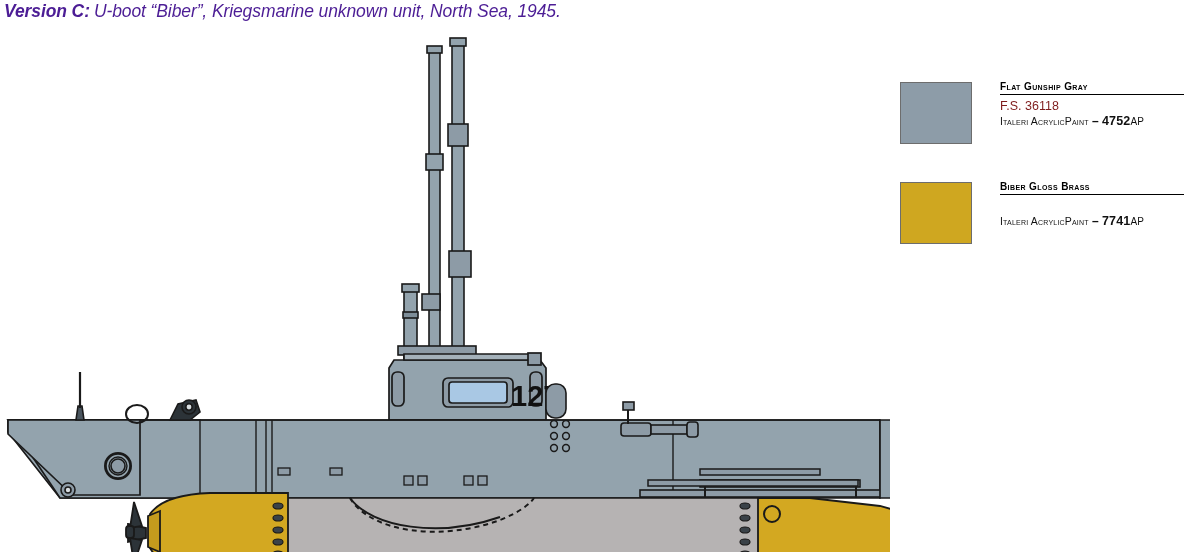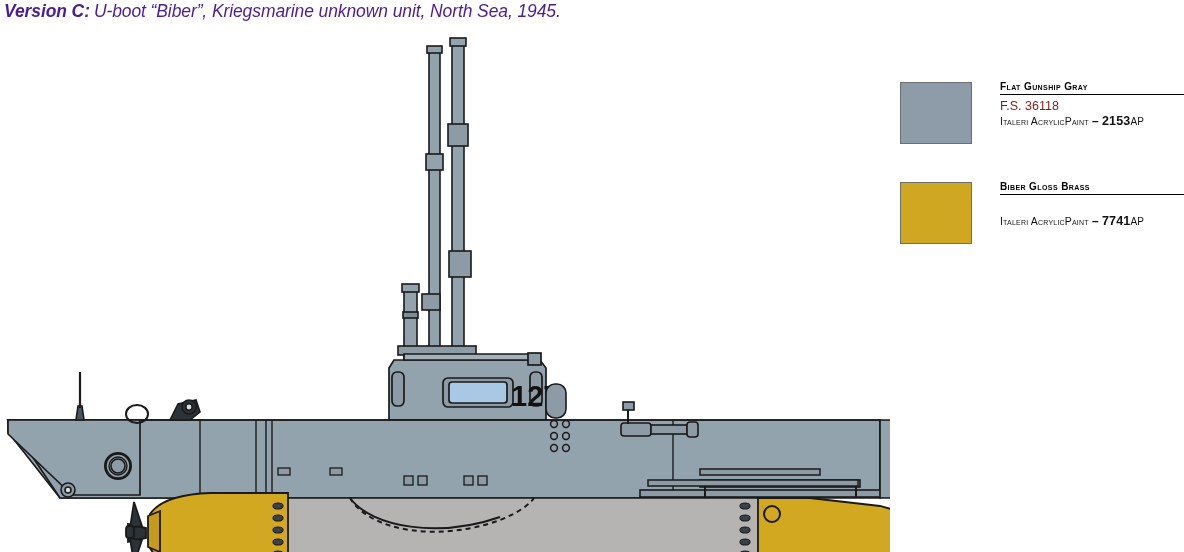--- a/index.html
+++ b/index.html
@@ -275,21 +275,21 @@
 
   <div class="paint-row">
     <div class="swatch" style="background:#8d9ca8"></div>
     <div class="paint-info">
       <div class="paint-name">Flat Gunship Gray</div>
       <div class="rule"></div>
       <div class="fs-code">F.S. 36118</div>
       <div class="brandline">
         <span>Italeri AcrylicPaint</span>
         <span class="dash">–</span>
-        <span class="code">2153</span><span class="ap">AP</span>
+        <span class="code">4752</span><span class="ap">AP</span>
       </div>
     </div>
   </div>
 
 
   <div class="paint-row">
     <div class="swatch" style="background:#cfa720"></div>
     <div class="paint-info">
       <div class="paint-name">Biber Gloss Brass</div>
       <div class="rule"></div>

